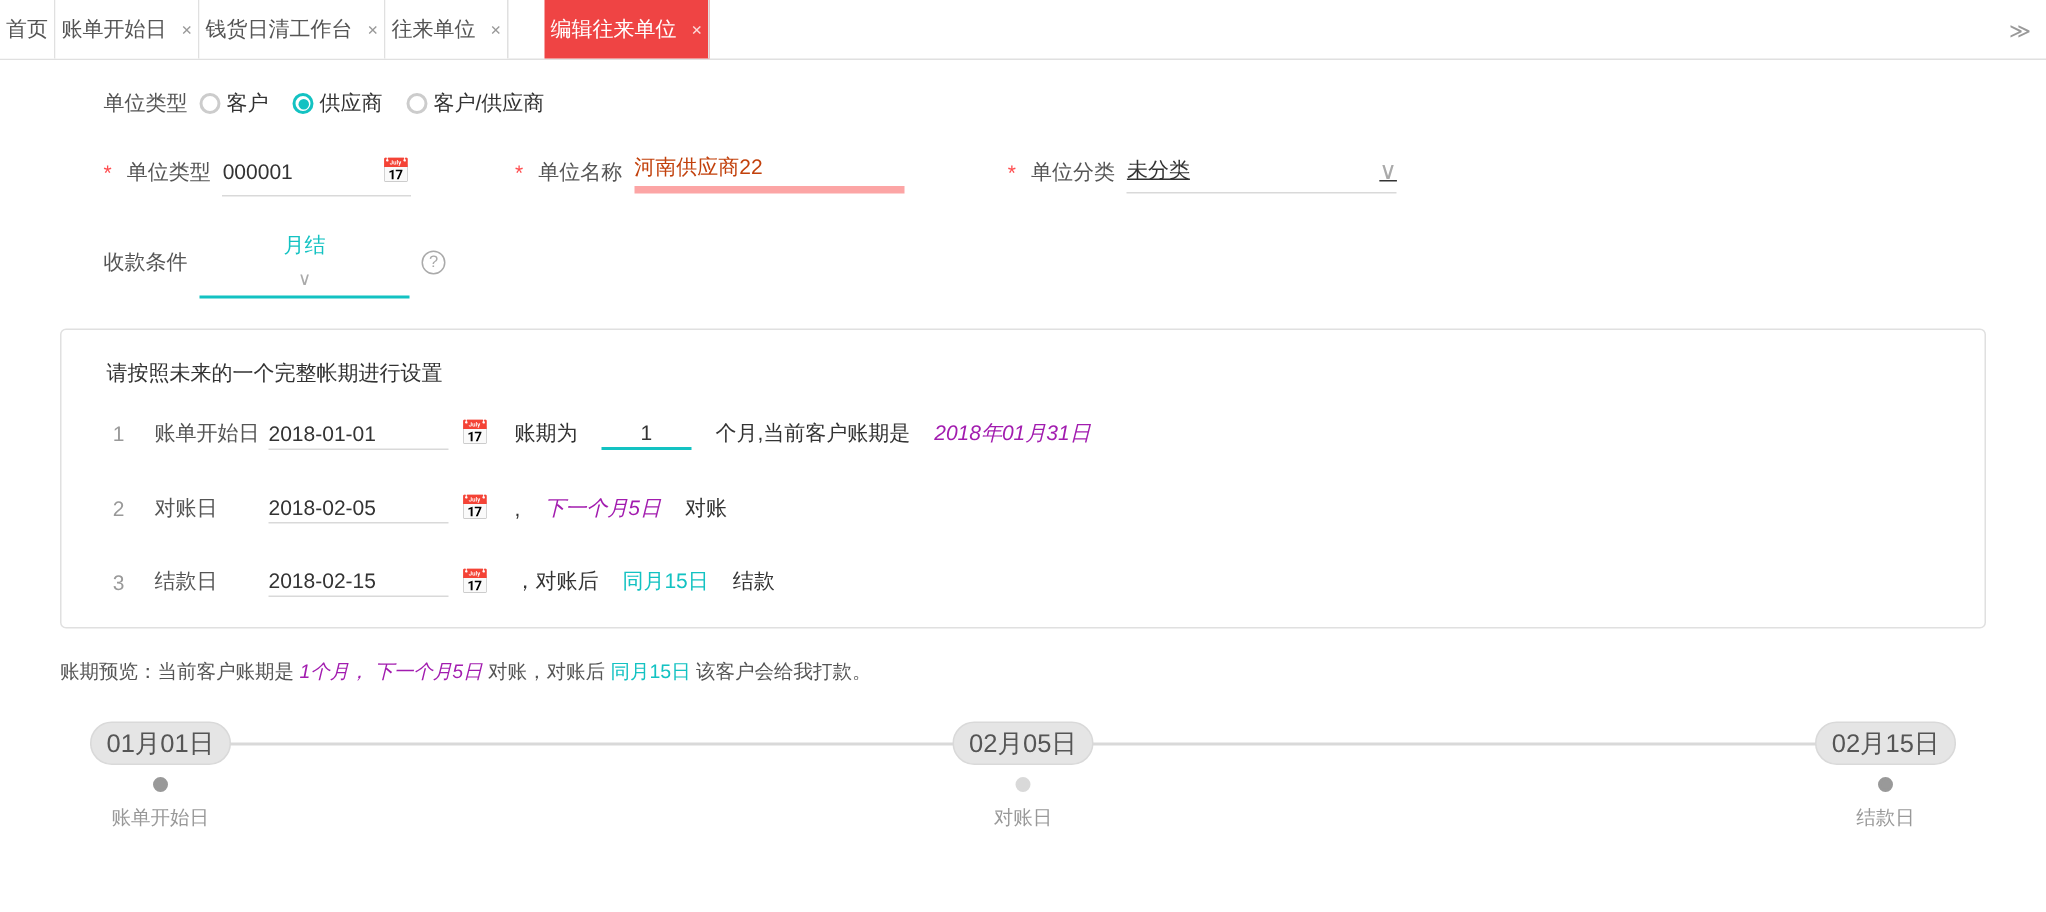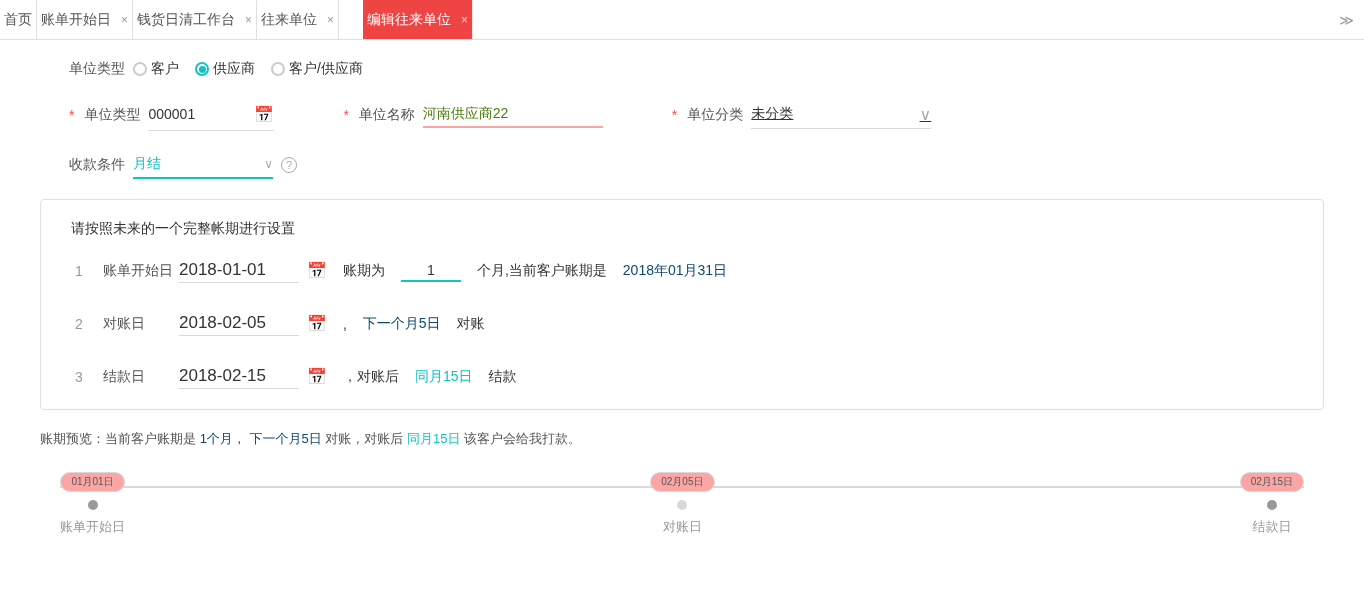--- a/index.html
+++ b/index.html
@@ -104,24 +104,24 @@
       content: '';
       width: 7px;
       height: 7px;
       border-radius: 50%;
       background: #13c2c2;
     }
 
     
     .form-input {
       border: none;
-      border-bottom: 2px solid #fca5a5;
+      border-bottom: 5px solid #fca5a5;
       padding: 4px 0;
       font-size: 14px;
-      color: #4d7c0f;
+      color: #c2410c;
       outline: none;
       background: transparent;
     }
     .input-with-icon {
       display: flex;
       align-items: center;
       gap: 6px;
       border-bottom: 1px solid #d9d9d9;
       padding: 4px 0;
     }
@@ -136,20 +136,21 @@
       color: #13c2c2;
       font-size: 16px;
       cursor: pointer;
     }
     .dropdown-wrapper {
       display: flex;
       align-items: center;
       border-bottom: 2px solid #13c2c2;
       padding: 4px 0;
       gap: 6px;
+      flex-direction: column;
     }
     .dropdown-value {
       color: #13c2c2;
       font-size: 14px;
     }
     .dropdown-arrow {
       color: #aaa;
       font-size: 12px;
     }
     .dropdown-arrow-right {
@@ -187,38 +188,38 @@
     }
     .period-input-group {
       display: flex;
       align-items: center;
       gap: 8px;
     }
     .period-date-input {
       border: none;
       border-bottom: 1px solid #d9d9d9;
       padding: 2px 0;
-      font-size: 17px;
+      font-size: 14px;
       color: #333;
       outline: none;
       width: 120px;
       background: transparent;
     }
     .period-month-input {
       border: none;
       border-bottom: 2px solid #13c2c2;
       padding: 2px 0;
       font-size: 14px;
       color: #333;
       outline: none;
       width: 60px;
       background: transparent;
       text-align: center;
     }
-    .text-orange { color: #0c4a6e; }
+    .text-orange { color: #a21caf; font-style: italic; }
     .text-teal { color: #13c2c2; }
 
     
     .preview-text {
       font-size: 13px;
       color: #555;
       margin-bottom: 24px;
     }
 
     
@@ -256,23 +257,23 @@
       border-radius: 50%;
       background: #d9d9d9;
       border: 2px solid #d9d9d9;
     }
     .timeline-node.start { background: #999; border-color: #999; }
     .timeline-node.end { background: #999; border-color: #999; }
     .timeline-badge {
       border: 1px solid #d9d9d9;
       border-radius: 20px;
       padding: 2px 10px;
-      font-size: 10px;
+      font-size: 17px;
       color: #555;
-      background: #fca5a5;
+      background: #e5e5e5;
       white-space: nowrap;
     }
     .timeline-sublabel {
       font-size: 13px;
       color: #999;
       text-align: center;
     }
     
     
     .help-icon {

